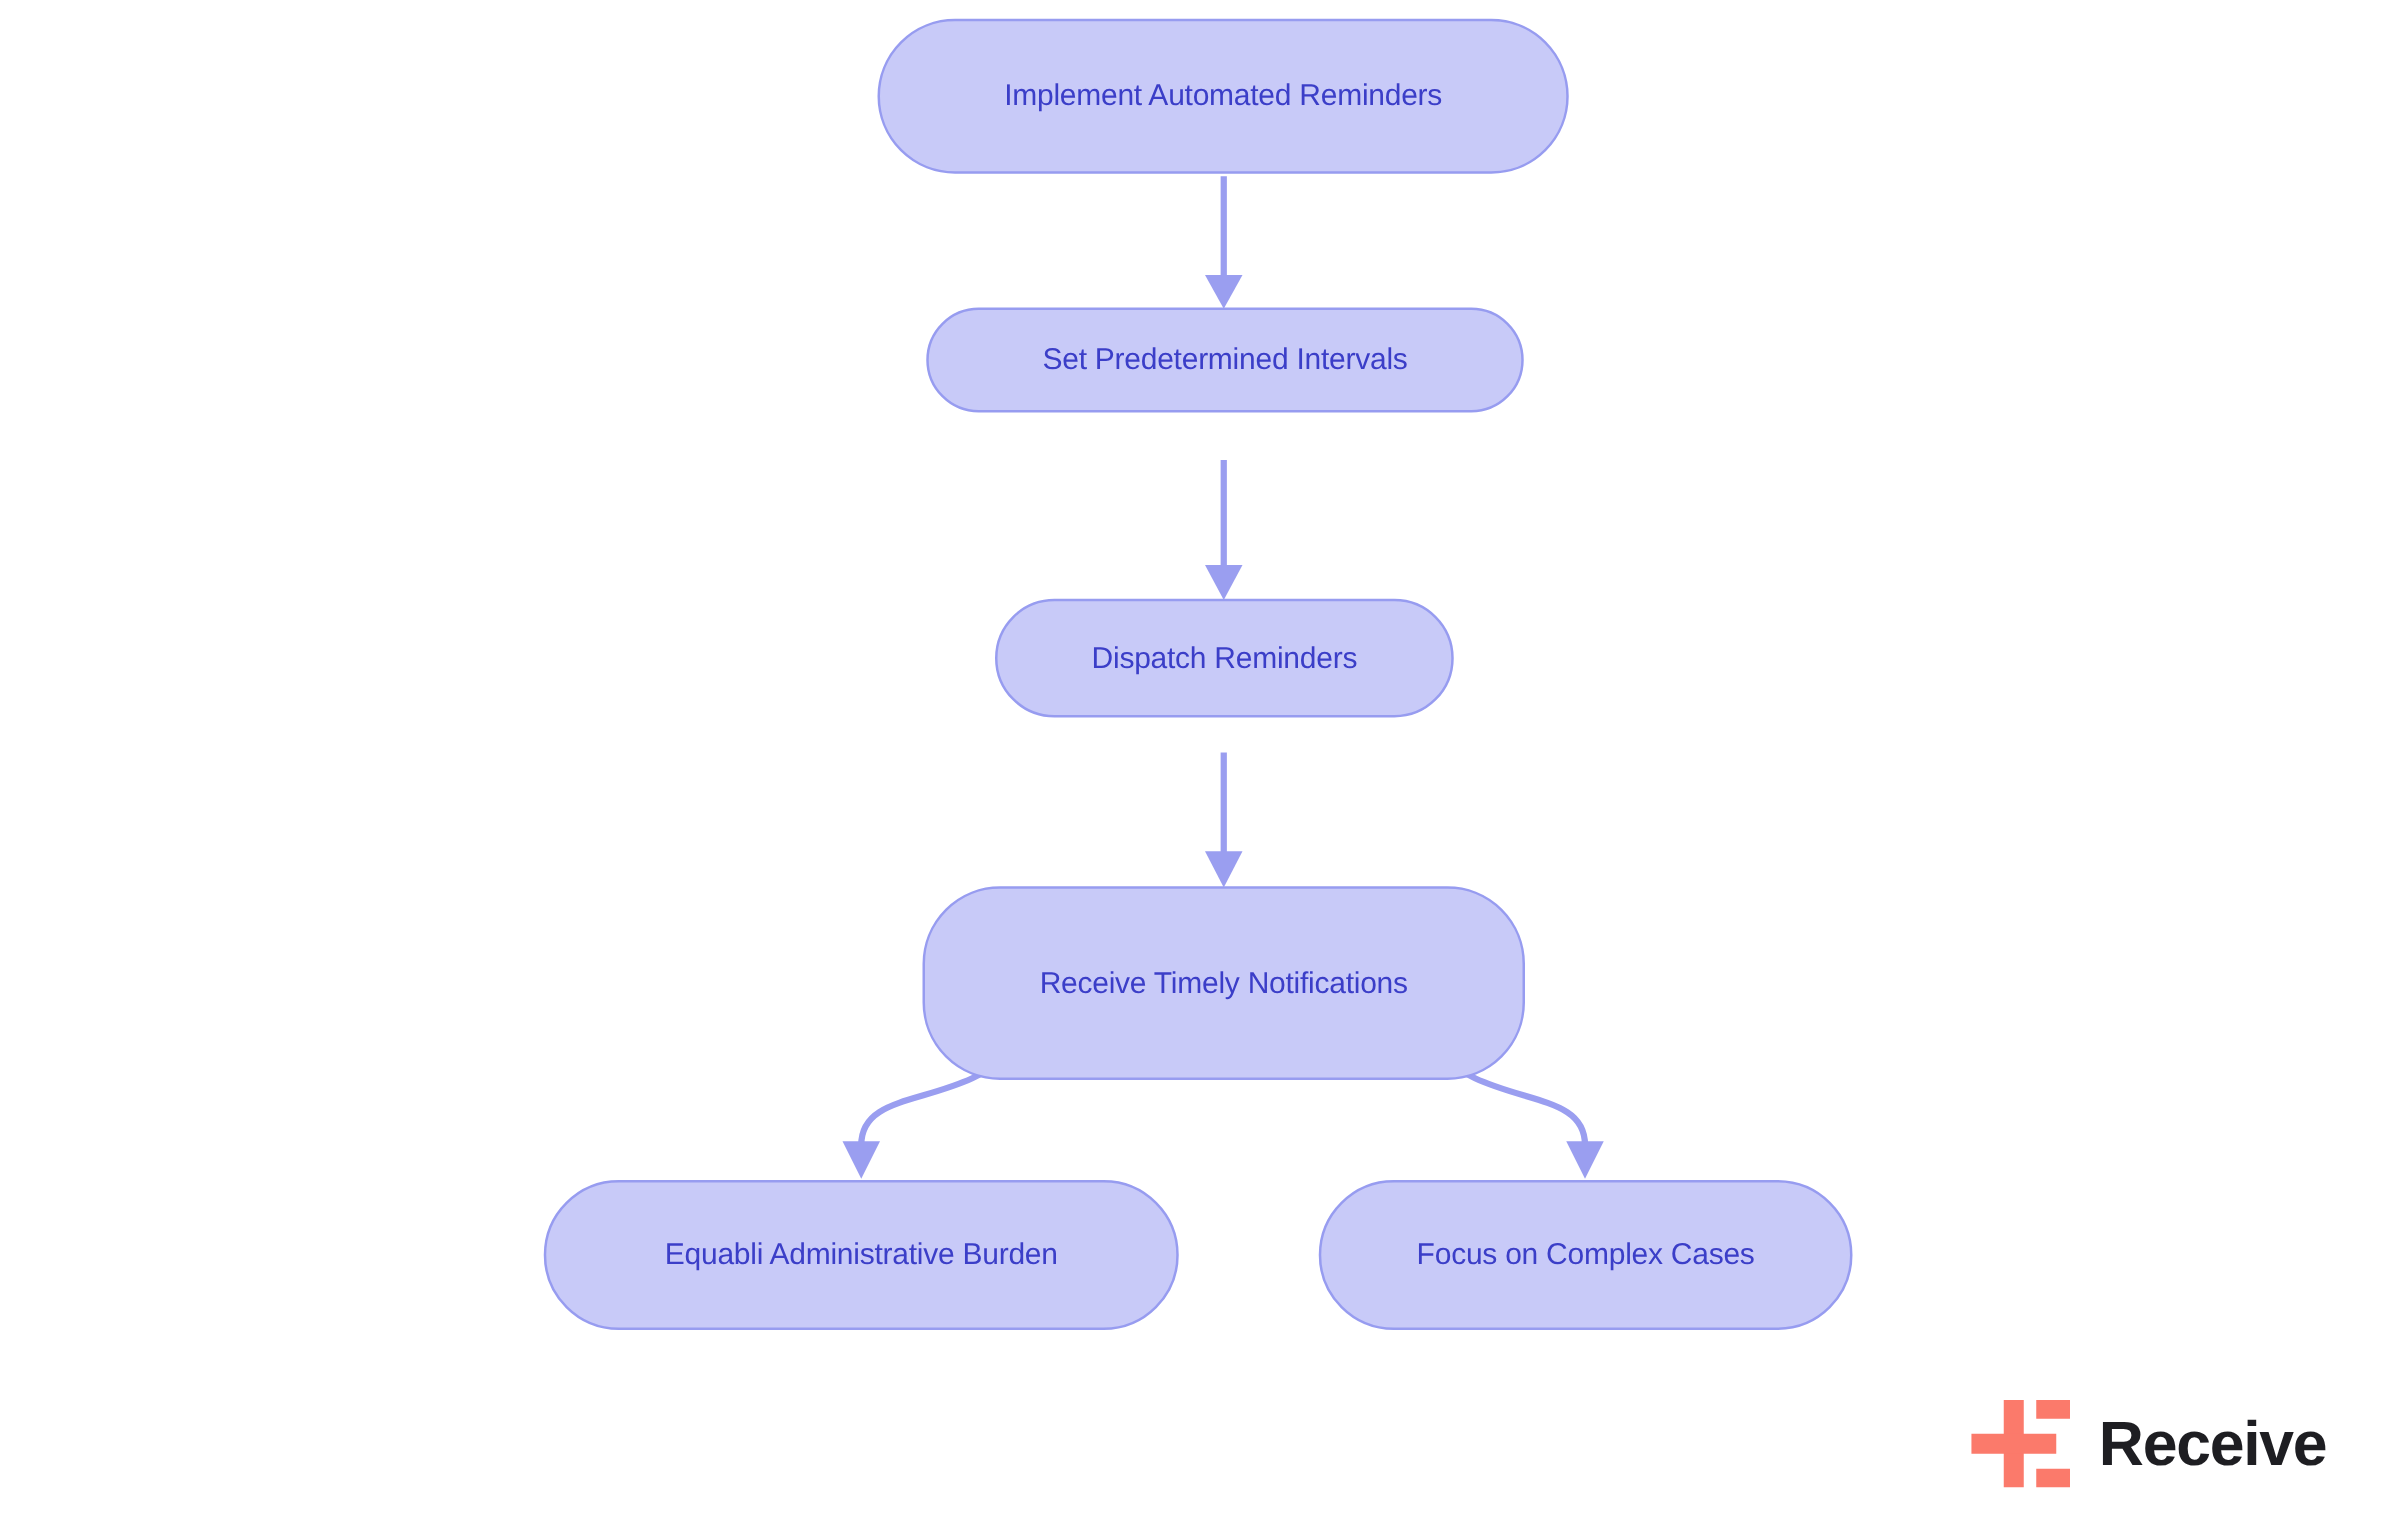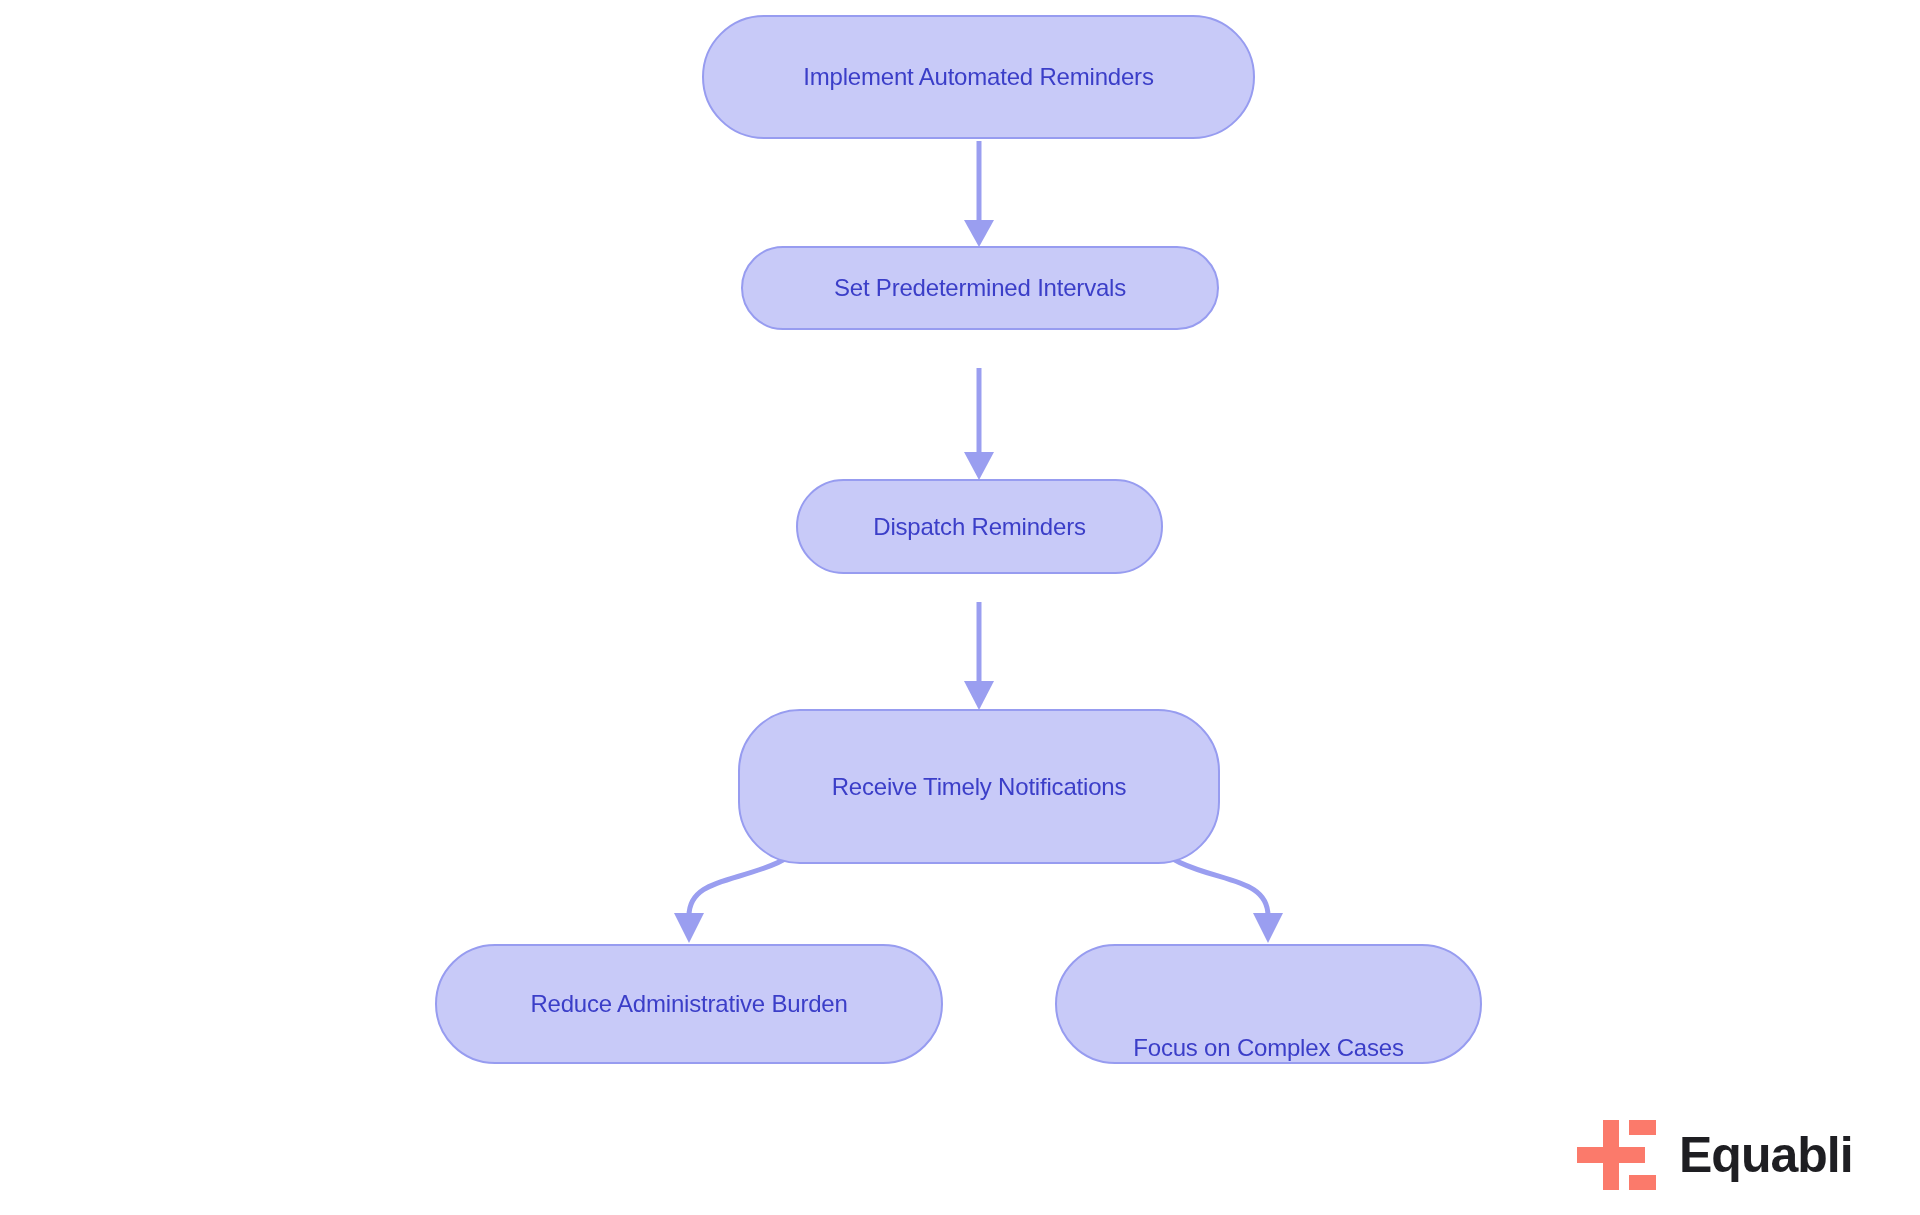--- a/index.html
+++ b/index.html
@@ -46,21 +46,21 @@
     font-size:24px;
     letter-spacing:-0.2px;
     white-space:nowrap;
     text-align:center;
   }
   .node-implement{left:702px;top:15px;width:553px;height:124px;}
   .node-intervals{left:741px;top:246px;width:478px;height:84px;}
   .node-dispatch{left:796px;top:479px;width:367px;height:95px;}
   .node-notifications{left:738px;top:709px;width:482px;height:155px;}
   .node-reduce{left:435px;top:944px;width:508px;height:120px;}
-  .node-focus{left:1055px;top:944px;width:427px;height:120px;align-items:flex-end;}
+  .node-focus{left:1055px;top:944px;width:427px;height:120px;}
   .logo{
     position:absolute;
     left:1577px;top:1116px;
     height:78px;
     display:flex;
     align-items:center;
     gap:22px;
     z-index:3;
   }
   .logo-icon{display:block;}
@@ -116,30 +116,30 @@
 
   <div class="node node-dispatch">
     <span>Dispatch Reminders</span>
   </div>
 
   <div class="node node-notifications">
     <span>Receive Timely Notifications</span>
   </div>
 
   <div class="node node-reduce">
-    <span>Reduce Administrative Burden</span>
+    <span>Equabli Administrative Burden</span>
   </div>
 
   <div class="node node-focus">
     <span>Focus on Complex Cases</span>
   </div>
 
   <div class="logo">
     <svg class="logo-icon" width="80" height="70" viewBox="0 0 80 70" xmlns="http://www.w3.org/2000/svg">
       <rect x="26" y="0" width="16" height="70"></rect>
       <rect x="0" y="27" width="68" height="16"></rect>
       <rect x="52" y="0" width="27" height="15"></rect>
       <rect x="52" y="55" width="27" height="15"></rect>
     </svg>
-    <span class="logo-wordmark">Equabli</span>
+    <span class="logo-wordmark">Receive</span>
   </div>
 
 </div>
 
 </body></html>

